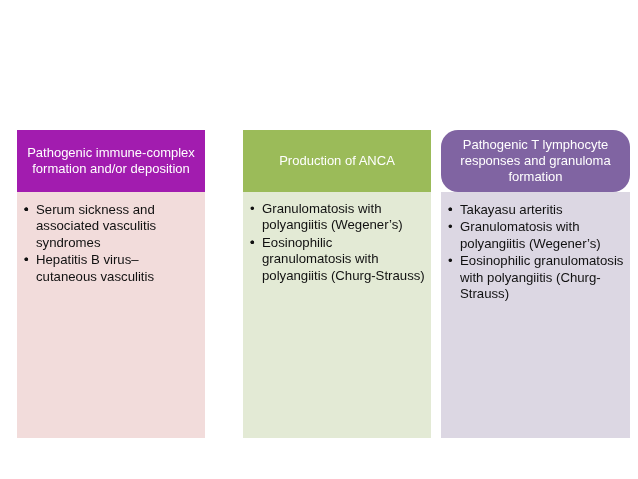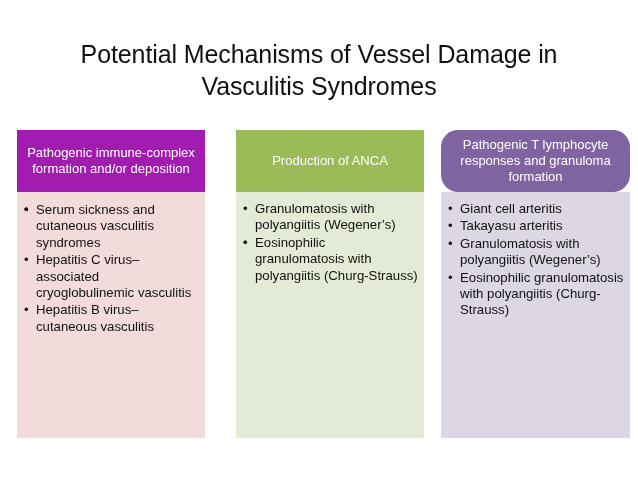--- a/index.html
+++ b/index.html
@@ -40,21 +40,21 @@
   .column {
     position: absolute;
     top: 130px;
     width: 188px;
     height: 308px;
     display: flex;
     flex-direction: column;
     box-sizing: border-box;
   }
   #col-1 { left: 17px; }
-  #col-2 { left: 236px; }
+  #col-2 { left: 243px; }
   #col-3 { left: 441px; width: 189px; }
 
   .col-header {
     flex: 0 0 auto;
     display: flex;
     align-items: center;
     justify-content: center;
     text-align: center;
     color: #ffffff;
     font-size: 13px;
@@ -95,51 +95,50 @@
     top: 0;
     font-size: 13.2px;
     line-height: 16.4px;
   }
 </style>
 </head>
 <body>
 
 <div id="slide">
 
-  <div id="slide-title">Potential Mechanisms of Vessel Damage in Vasculitis Syndromes</div>
 
   <div class="column" id="col-1">
     <div class="col-header">Pathogenic immune-complex formation and/or deposition</div>
     <div class="col-body">
       <ul class="bullet-list">
         <li class="bullet-item"><span class="dot">•</span></li>
         <li class="bullet-item"><span class="dot">•</span></li>
-        <li class="bullet-item"><span class="dot">•</span><span>Serum sickness and cutaneous vasculitis syndromes</span></li>
-        <li class="bullet-item"><span class="dot">•</span><span>Hepatitis C virus–associated cryoglobulinemic vasculitis</span></li>
+        <li class="bullet-item"><span class="dot">•</span><span>Serum sickness and associated vasculitis syndromes</span></li>
+        <li class="bullet-item"><span class="dot">•</span></li>
         <li class="bullet-item"><span class="dot">•</span><span>Hepatitis B virus–cutaneous vasculitis</span></li>
       </ul>
     </div>
   </div>
 
   <div class="column" id="col-2">
     <div class="col-header">Production of ANCA</div>
     <div class="col-body">
       <ul class="bullet-list">
         <li class="bullet-item"><span class="dot">•</span><span>Granulomatosis with polyangiitis (Wegener’s)</span></li>
         <li class="bullet-item"><span class="dot">•</span></li>
         <li class="bullet-item"><span class="dot">•</span><span>Eosinophilic granulomatosis with polyangiitis (Churg-Strauss)</span></li>
       </ul>
     </div>
   </div>
 
   <div class="column" id="col-3">
     <div class="col-header">Pathogenic T lymphocyte responses and granuloma formation</div>
     <div class="col-body">
       <ul class="bullet-list">
-        <li class="bullet-item"><span class="dot">•</span><span>Giant cell arteritis</span></li>
+        <li class="bullet-item"><span class="dot">•</span></li>
         <li class="bullet-item"><span class="dot">•</span><span>Takayasu arteritis</span></li>
         <li class="bullet-item"><span class="dot">•</span><span>Granulomatosis with polyangiitis (Wegener’s)</span></li>
         <li class="bullet-item"><span class="dot">•</span><span>Eosinophilic granulomatosis with polyangiitis (Churg-Strauss)</span></li>
       </ul>
     </div>
   </div>
 
 </div>
 
 </body></html>

